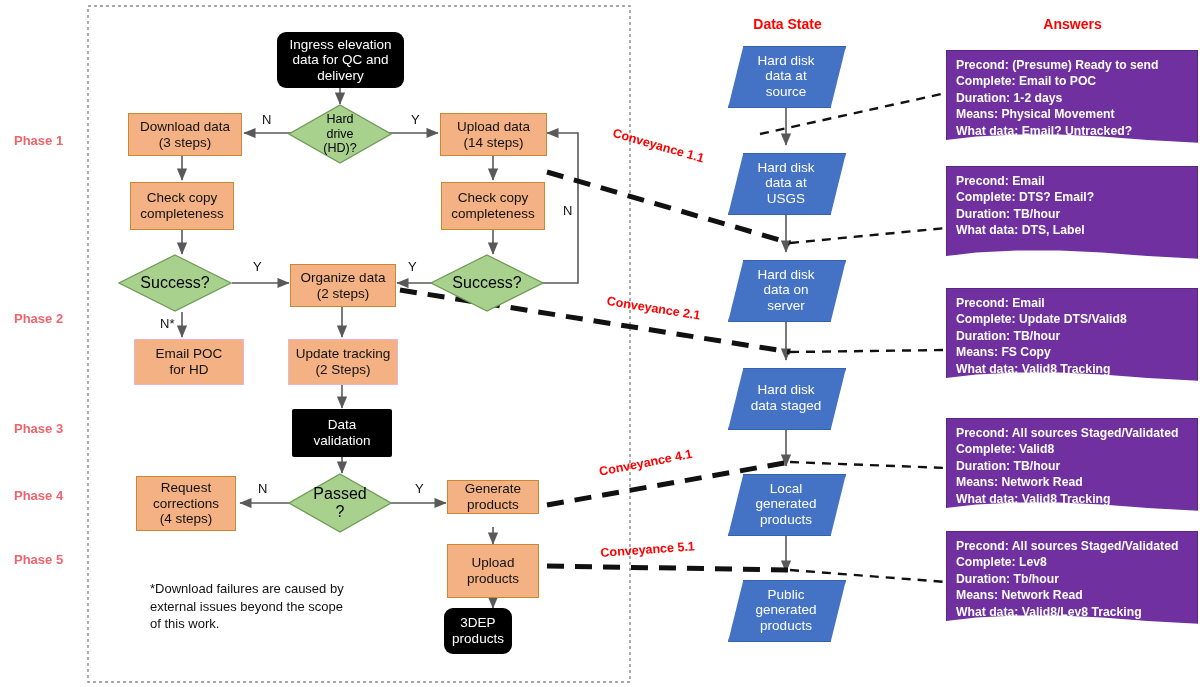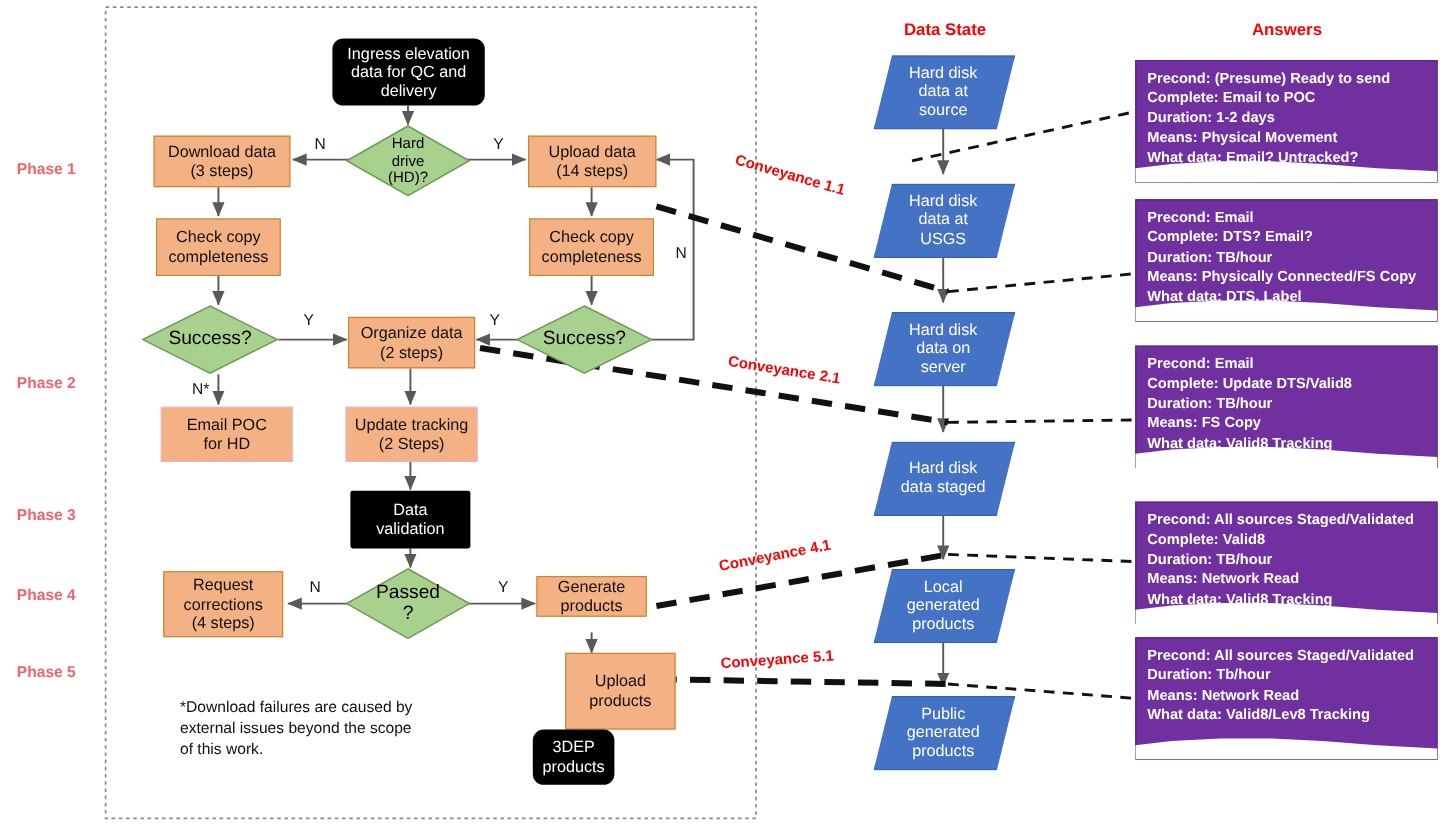--- a/index.html
+++ b/index.html
@@ -232,21 +232,21 @@
     </div>
   </div>
 
   <div class="node proc" style="left:447px;top:480px;width:92px;height:34px;">
     <div>
       <span>Generate</span>
       <span>products</span>
     </div>
   </div>
 
-  <div class="node proc" style="left:447px;top:544px;width:92px;height:64px;margin-left:24px;">
+  <div class="node proc" style="left:447px;top:544px;width:92px;height:54px;">
     <div>
       <span>Upload</span>
       <span>products</span>
     </div>
   </div>
 
   <div class="node term" style="left:444px;top:608px;width:68px;height:46px;">
     <div>
       <span>3DEP</span>
       <span>products</span>
@@ -335,21 +335,20 @@
       <div>What data: Email? Untracked?</div>
     </div>
     <div class="wave"></div>
   </div>
 
   <div class="answer" style="left:946px;top:166px;width:252px;height:102px;">
     <div class="alines">
       <div>Precond: Email</div>
       <div>Complete: DTS? Email?</div>
       <div>Duration: TB/hour</div>
-      <div>Means: Physically Connected/FS Copy</div>
       <div>What data: DTS, Label</div>
     </div>
     <div class="wave"></div>
   </div>
 
   <div class="answer" style="left:946px;top:288px;width:252px;height:102px;">
     <div class="alines">
       <div>Precond: Email</div>
       <div>Complete: Update DTS/Valid8</div>
       <div>Duration:  TB/hour</div>
@@ -366,20 +365,21 @@
       <div>Duration:  TB/hour</div>
       <div>Means: Network Read</div>
       <div>What data: Valid8 Tracking</div>
     </div>
     <div class="wave"></div>
   </div>
 
   <div class="answer" style="left:946px;top:531px;width:252px;height:102px;">
     <div class="alines">
       <div>Precond: All sources Staged/Validated</div>
+      <div>Complete: Lev8</div>
       <div>Duration: Tb/hour</div>
       <div>Means: Network Read</div>
       <div>What data: Valid8/Lev8 Tracking</div>
     </div>
     <div class="wave"></div>
   </div>
 
 </div>
 
 </body></html>

